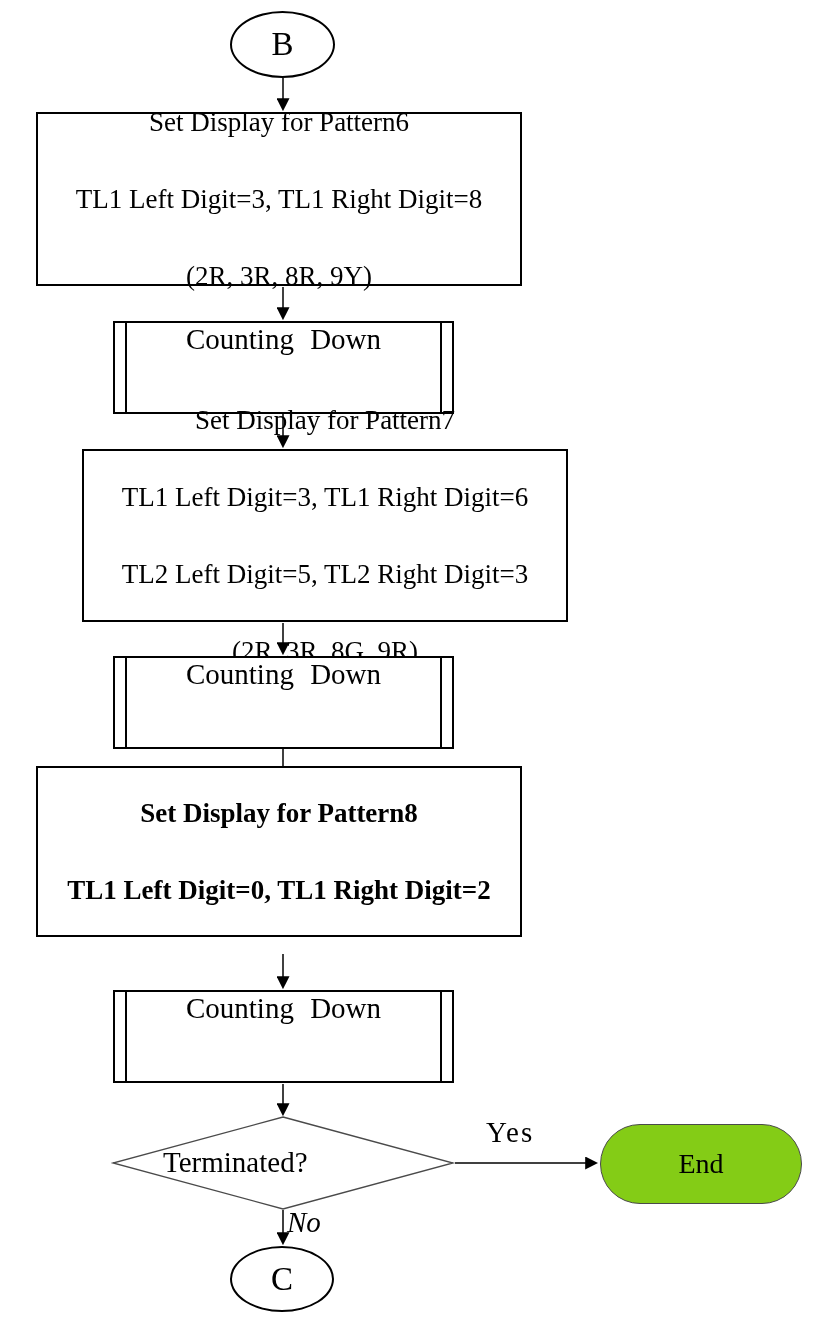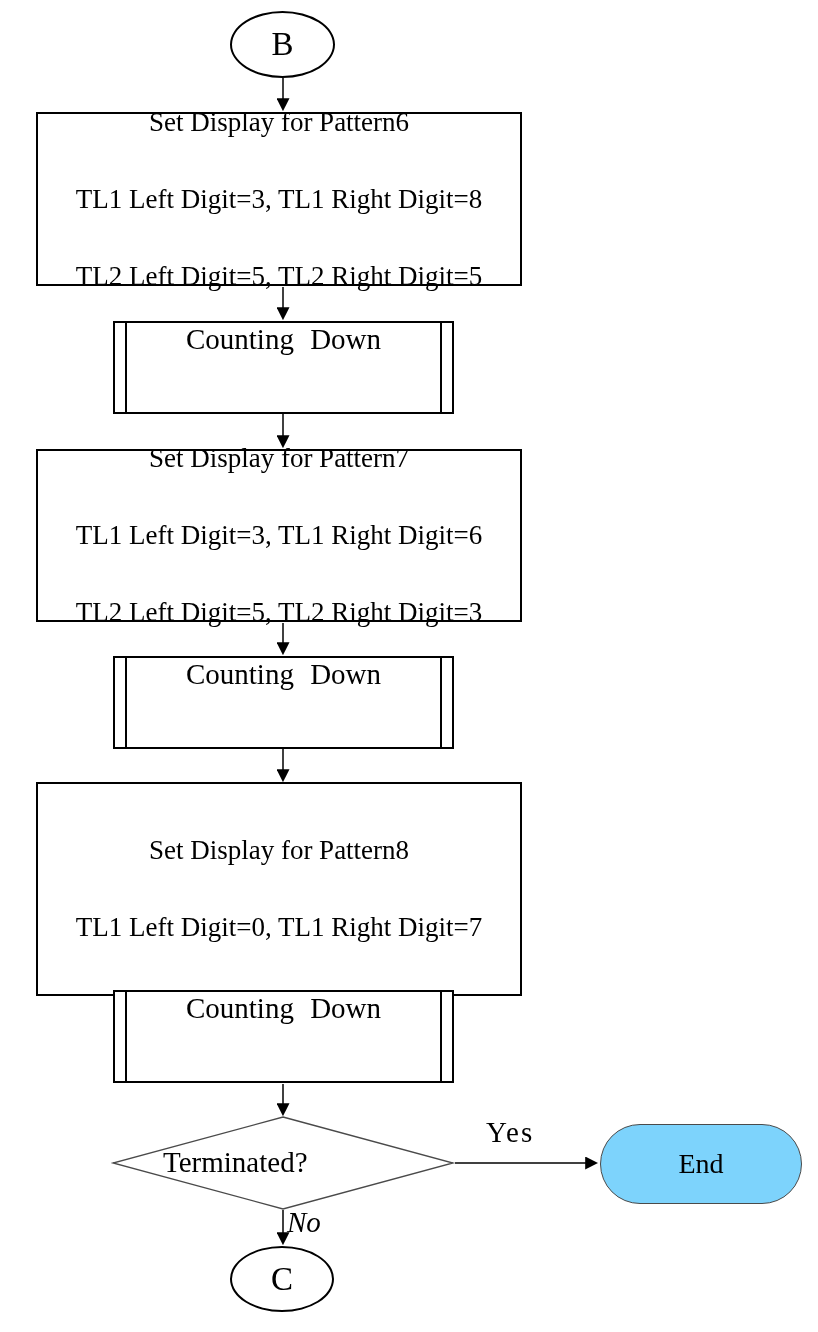--- a/index.html
+++ b/index.html
@@ -18,22 +18,22 @@
   .oval-b { left:230px; top:11px;   width:105px; height:67px; }
   .oval-c { left:230px; top:1246px; width:104px; height:66px; }
 
   .process {
     position:absolute; left:36px; width:486px; height:174px;
     border:2px solid #000; box-sizing:border-box; background:#fff;
     display:flex; flex-direction:column; justify-content:center; align-items:center;
     text-align:center; font-size:27px; line-height:39px;gap:38px;
   }
   .process-1 { top:112px; }
-  .process-2 { top:449px; height:173px; }
-  .process-3 { top:782px; height:214px; }
+  .process-2 { top:449px; height:173px;margin-left:46px; }
+  .process-3 { top:766px; height:171px;font-weight:bold; }
 
   .predefined {
     position:absolute; left:113px; width:341px; height:93px;
     border:2px solid #000; box-sizing:border-box; background:#fff;
     display:flex; align-items:flex-start; justify-content:center;
     font-size:29px; word-spacing:9px;
   }
   .predefined::before, .predefined::after {
     content:""; position:absolute; top:0; bottom:0; width:0; border-left:2px solid #000;
   }
@@ -45,21 +45,21 @@
 
   .diamond-label {
     position:absolute; left:163px; top:1146px; width:240px;
     text-align:left; font-size:29px;
   }
 
   .stadium {
     position:absolute; left:600px; top:1124px; width:202px; height:80px;
     border:1px solid #4a4a4a; border-radius:40px; box-sizing:border-box;
     display:flex; align-items:center; justify-content:center;
-    font-size:28px; background:#7dd3fc;
+    font-size:28px; background:#84cc16;
   }
 
   .edge-label { position:absolute; font-size:29px; }
   .label-yes { left:486px; top:1116px; width:64px; letter-spacing:2px; }
   .label-no  { left:287px; top:1206px; width:50px;font-style:italic; }
 </style>
 </head>
 <body>
 
 <div class="canvas">
@@ -82,40 +82,41 @@
     <line x1="283" y1="1210" x2="283" y2="1243" stroke="#000" stroke-width="1.5" marker-end="url(#ah)"></line>
   </svg>
 
   <div class="oval oval-b">
     <span>B</span>
   </div>
 
   <div class="process process-1">
     <div>Set Display for Pattern6</div>
     <div>TL1 Left Digit=3, TL1 Right Digit=8</div>
-    <div>TL2 Left Digit=5, TL2 Right Digit=5</div>
+    <div>(2R, 3R, 8R, 9Y)</div>
   </div>
 
   <div class="predefined predef-1">
     <span>Counting Down</span>
   </div>
 
   <div class="process process-2">
     <div>Set Display for Pattern7</div>
     <div>TL1 Left Digit=3, TL1 Right Digit=6</div>
     <div>TL2 Left Digit=5, TL2 Right Digit=3</div>
+    <div>(2R, 3R, 8G, 9R)</div>
   </div>
 
   <div class="predefined predef-2">
     <span>Counting Down</span>
   </div>
 
   <div class="process process-3">
     <div>Set Display for Pattern8</div>
-    <div>TL1 Left Digit=0, TL1 Right Digit=7</div>
+    <div>TL1 Left Digit=0, TL1 Right Digit=2</div>
   </div>
 
   <div class="predefined predef-3">
     <span>Counting Down</span>
   </div>
 
   <div class="diamond-label">Terminated?</div>
 
   <div class="edge-label label-yes">Yes</div>
 

